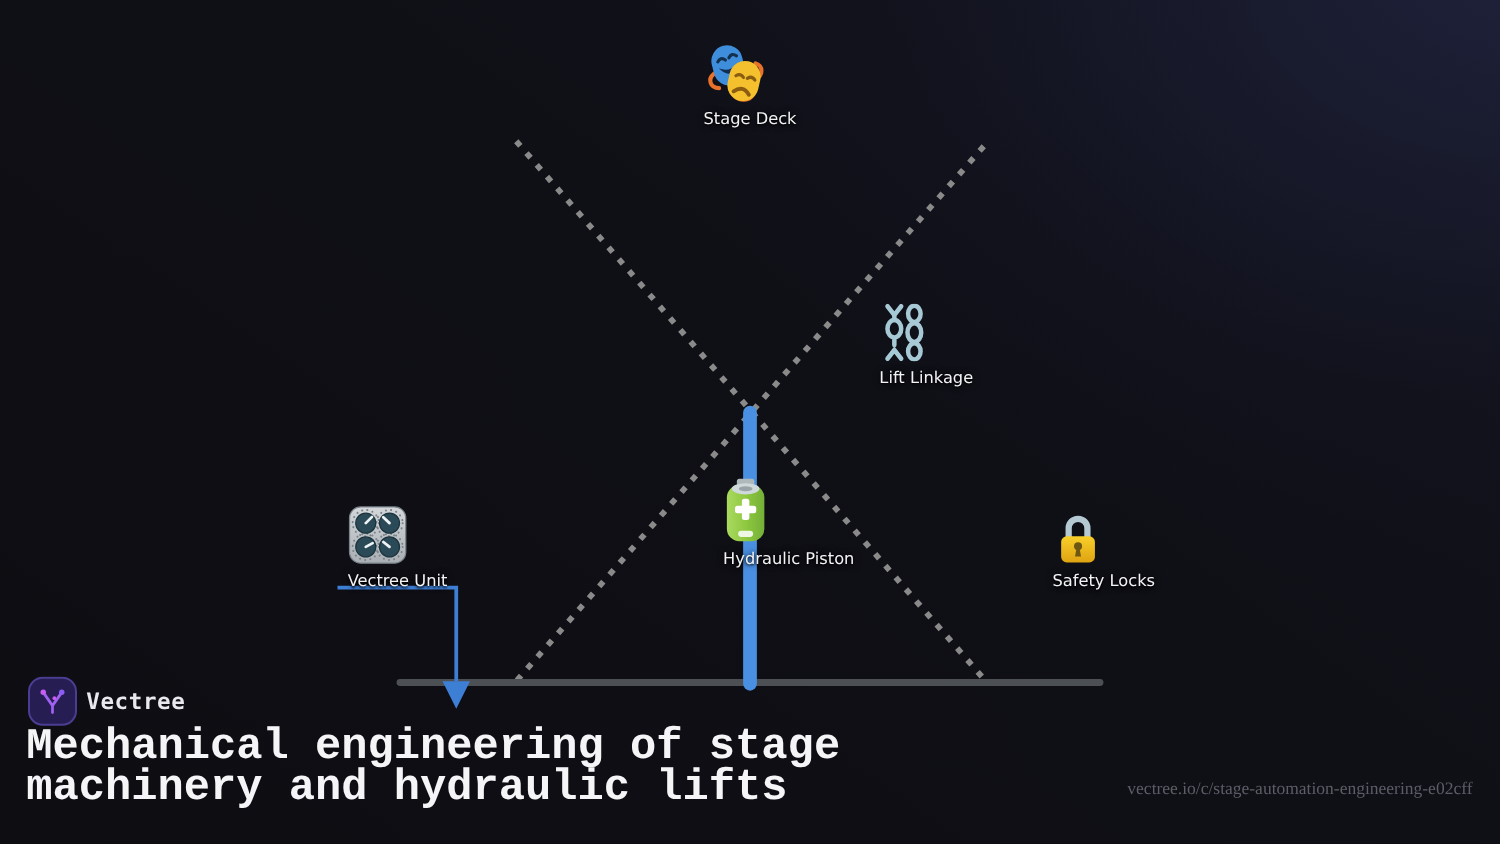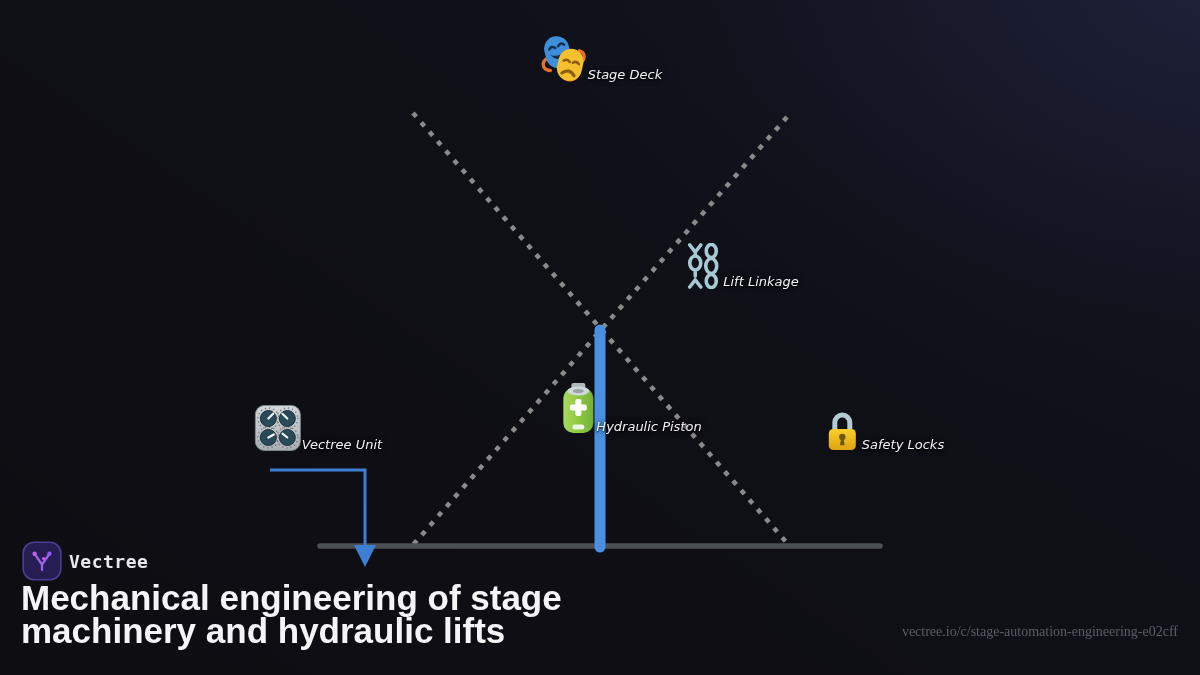--- a/index.html
+++ b/index.html
@@ -4,40 +4,40 @@
 <style>
   html,body{margin:0;padding:0;background:#0b0b10;}
   .stage{
     position:relative;width:1200px;height:675px;overflow:hidden;
     background:
       radial-gradient(950px 640px at 102% -4%, rgba(38,44,80,0.55), rgba(20,22,40,0.18) 55%, transparent 75%),
       linear-gradient(215deg,#14141f 0%,#0f0f16 45%,#0d0d12 100%);
     font-family:"DejaVu Sans","Liberation Sans",sans-serif;
   }
   .lines-svg{position:absolute;left:0;top:0;z-index:1;}
-  .node{position:absolute;display:flex;flex-direction:row;align-items:flex-end;transform:translateX(-50%);z-index:2;font-style:italic;}
+  .node{position:absolute;display:flex;flex-direction:column;align-items:flex-start;transform:translateX(-50%);z-index:2;}
   .node-label{
     margin-top:6px;font-size:13px;color:#f2f3f5;white-space:nowrap;
     text-shadow:0 1px 2px rgba(0,0,0,0.95),0 0 6px rgba(0,0,0,0.75);
   }
   .n-stage-deck{left:600px;top:34px;}
   .n-lift-linkage{left:741px;top:243px;}
   .n-hydraulic-piston{left:600px;top:382px;margin-left:31px;}
   .n-control-unit{left:318px;top:404px;}
   .n-safety-locks{left:883px;top:408px;}
 
   .footer-logo{position:absolute;left:22px;top:541px;z-index:3;}
   .brand-name{
     position:absolute;left:69px;top:551px;z-index:3;
     font-family:"DejaVu Sans Mono","Liberation Mono",monospace;
     font-weight:bold;font-size:18px;color:#e8e8ee;letter-spacing:0.5px;
   }
   .page-title{
     position:absolute;left:21px;top:581px;width:710px;z-index:3;
-    font-family:Liberation Sans, sans-serif;
+    font-family:Liberation Mono, monospace;
     font-weight:bold;font-size:35px;line-height:33px;color:#f5f5f7;
   }
   .footer-url{
     position:absolute;right:22px;top:624px;z-index:3;
     font-family:Liberation Serif, serif;
     font-size:14px;color:#5d5d68;
   }
 </style>
 </head>
 <body>

